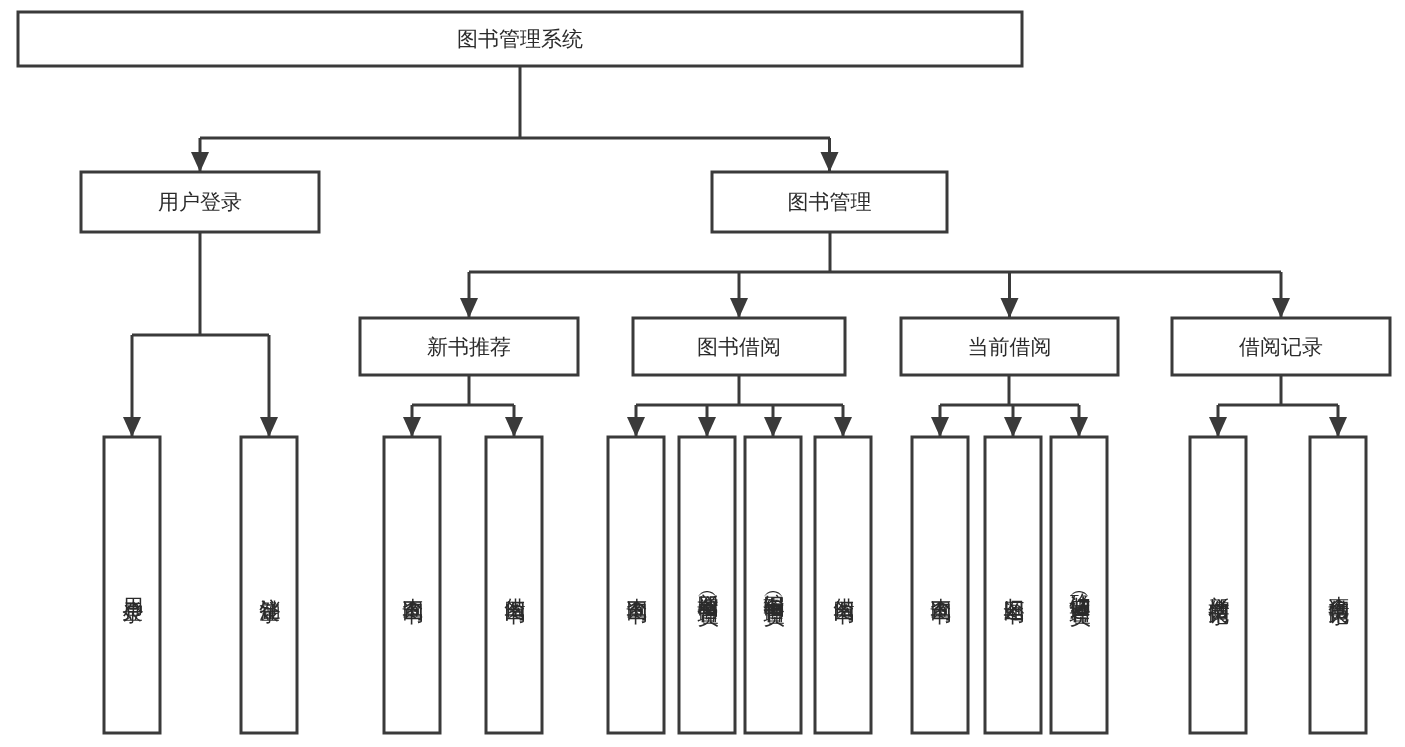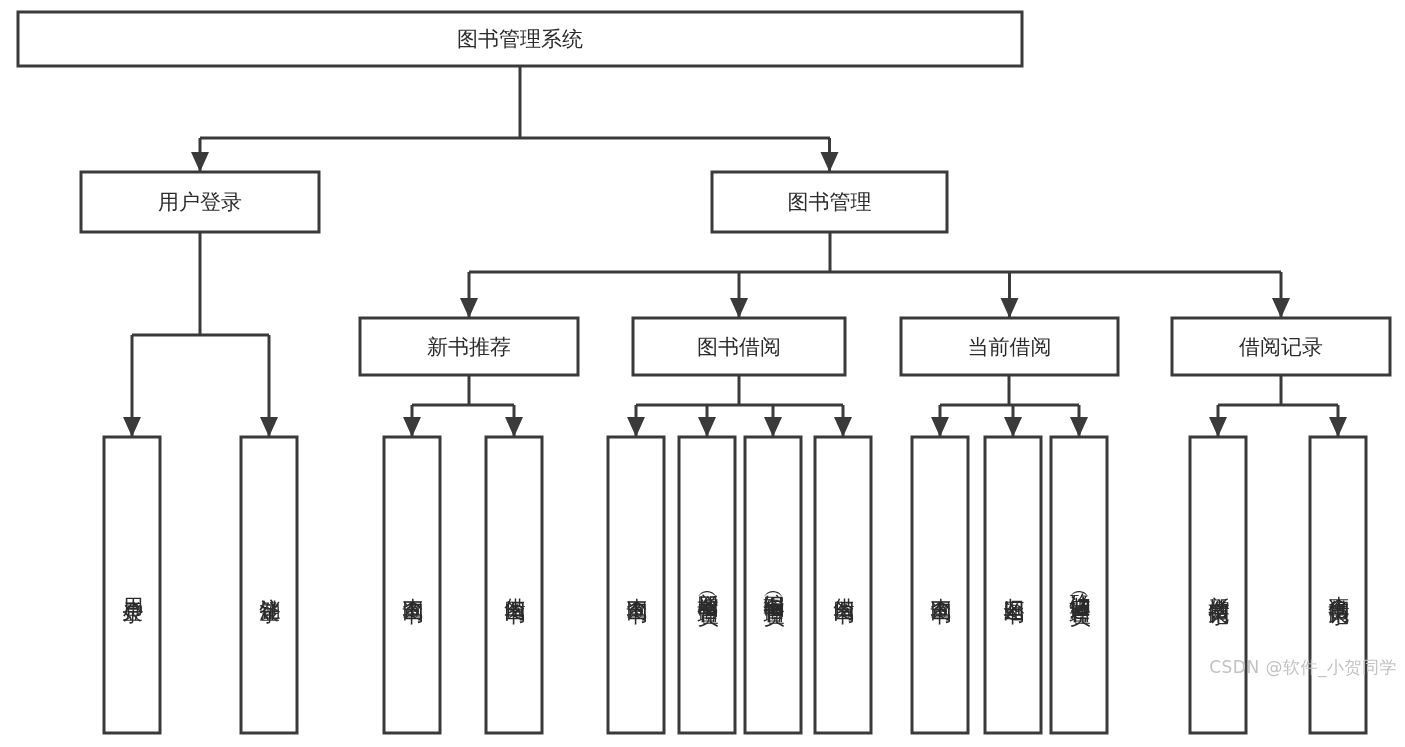--- a/index.html
+++ b/index.html
@@ -180,14 +180,13 @@
       <div class="leaf-label" style="left: 679px; top: 437px; width: 56px; height: 296px;">新增图书（管理员）</div>
       <div class="leaf-label" style="left: 745px; top: 437px; width: 56px; height: 296px;">编辑图书（管理员）</div>
       <div class="leaf-label" style="left: 815px; top: 437px; width: 56px; height: 296px;">借阅图书</div>
       <div class="leaf-label" style="left: 912px; top: 437px; width: 56px; height: 296px;">查询图书</div>
       <div class="leaf-label" style="left: 985px; top: 437px; width: 56px; height: 296px;">归还图书</div>
       <div class="leaf-label" style="left: 1051px; top: 437px; width: 56px; height: 296px;">确认归还（管理员）</div>
       <div class="leaf-label" style="left: 1190px; top: 437px; width: 56px; height: 296px;">新增借阅记录</div>
       <div class="leaf-label" style="left: 1310px; top: 437px; width: 56px; height: 296px;">查询借阅记录</div>
     </div>
 
-  <div id="watermark">CSDN @软件_小贺同学</div>
 </div>
 
 </body></html>

